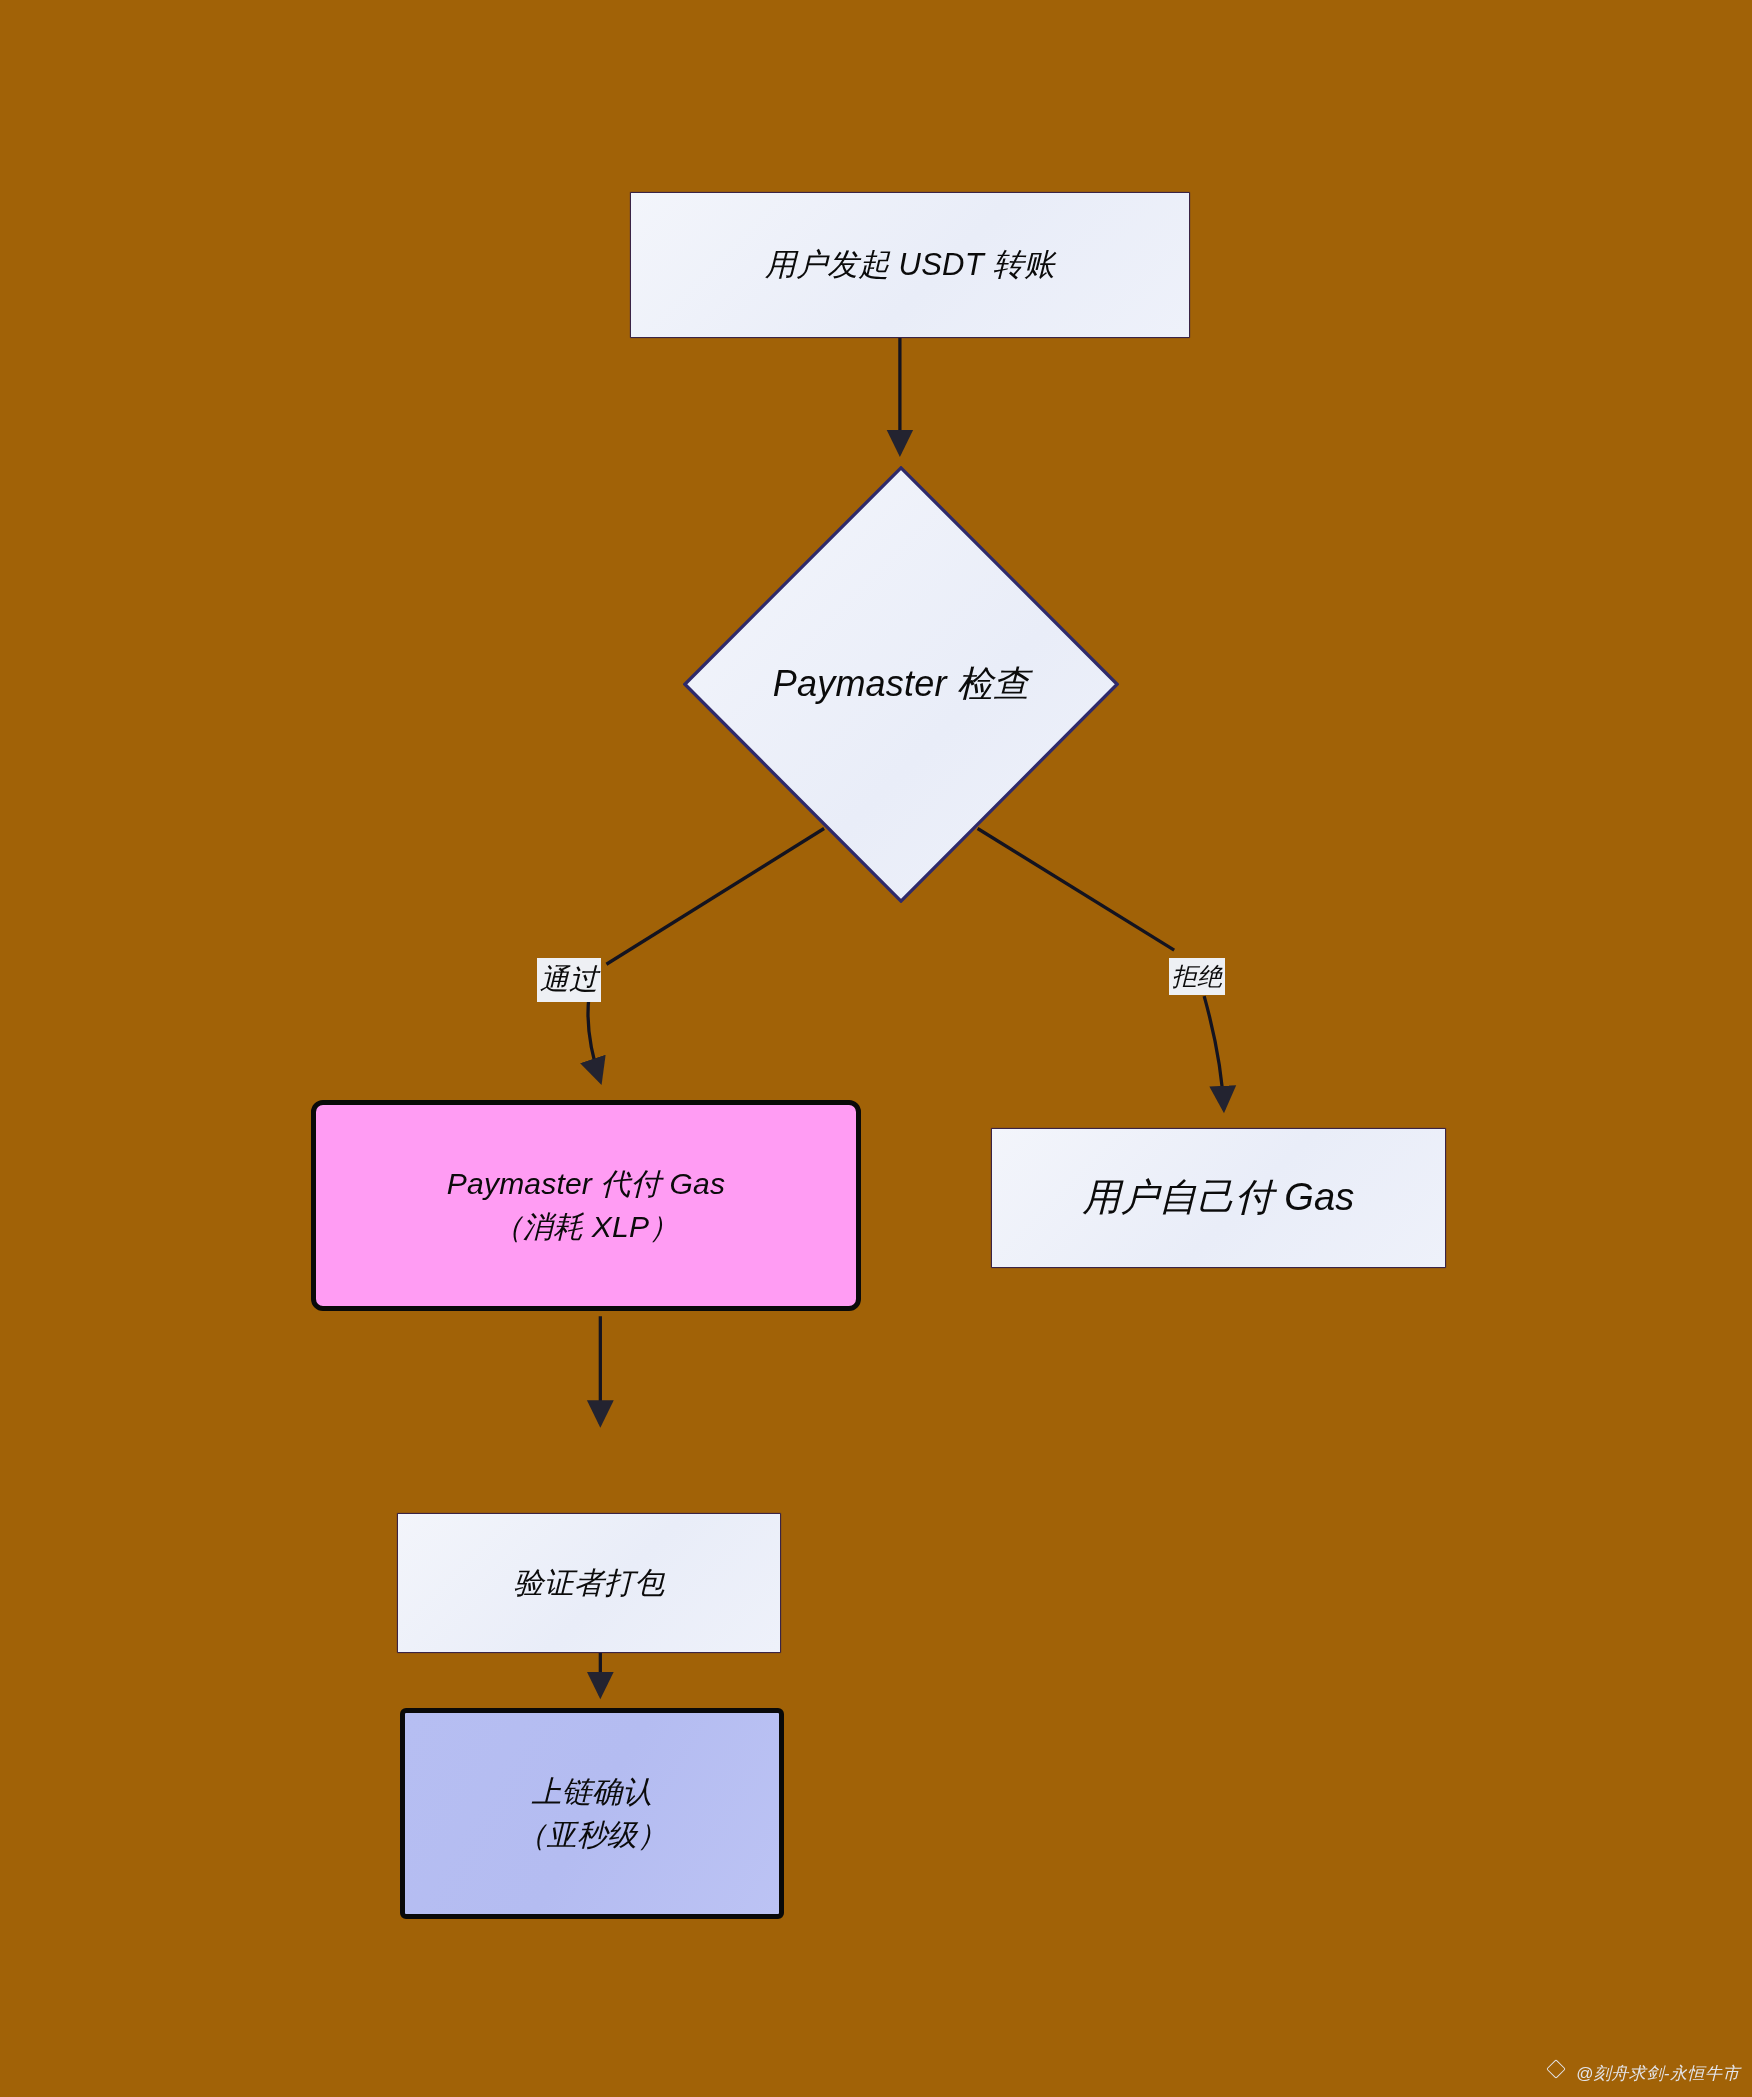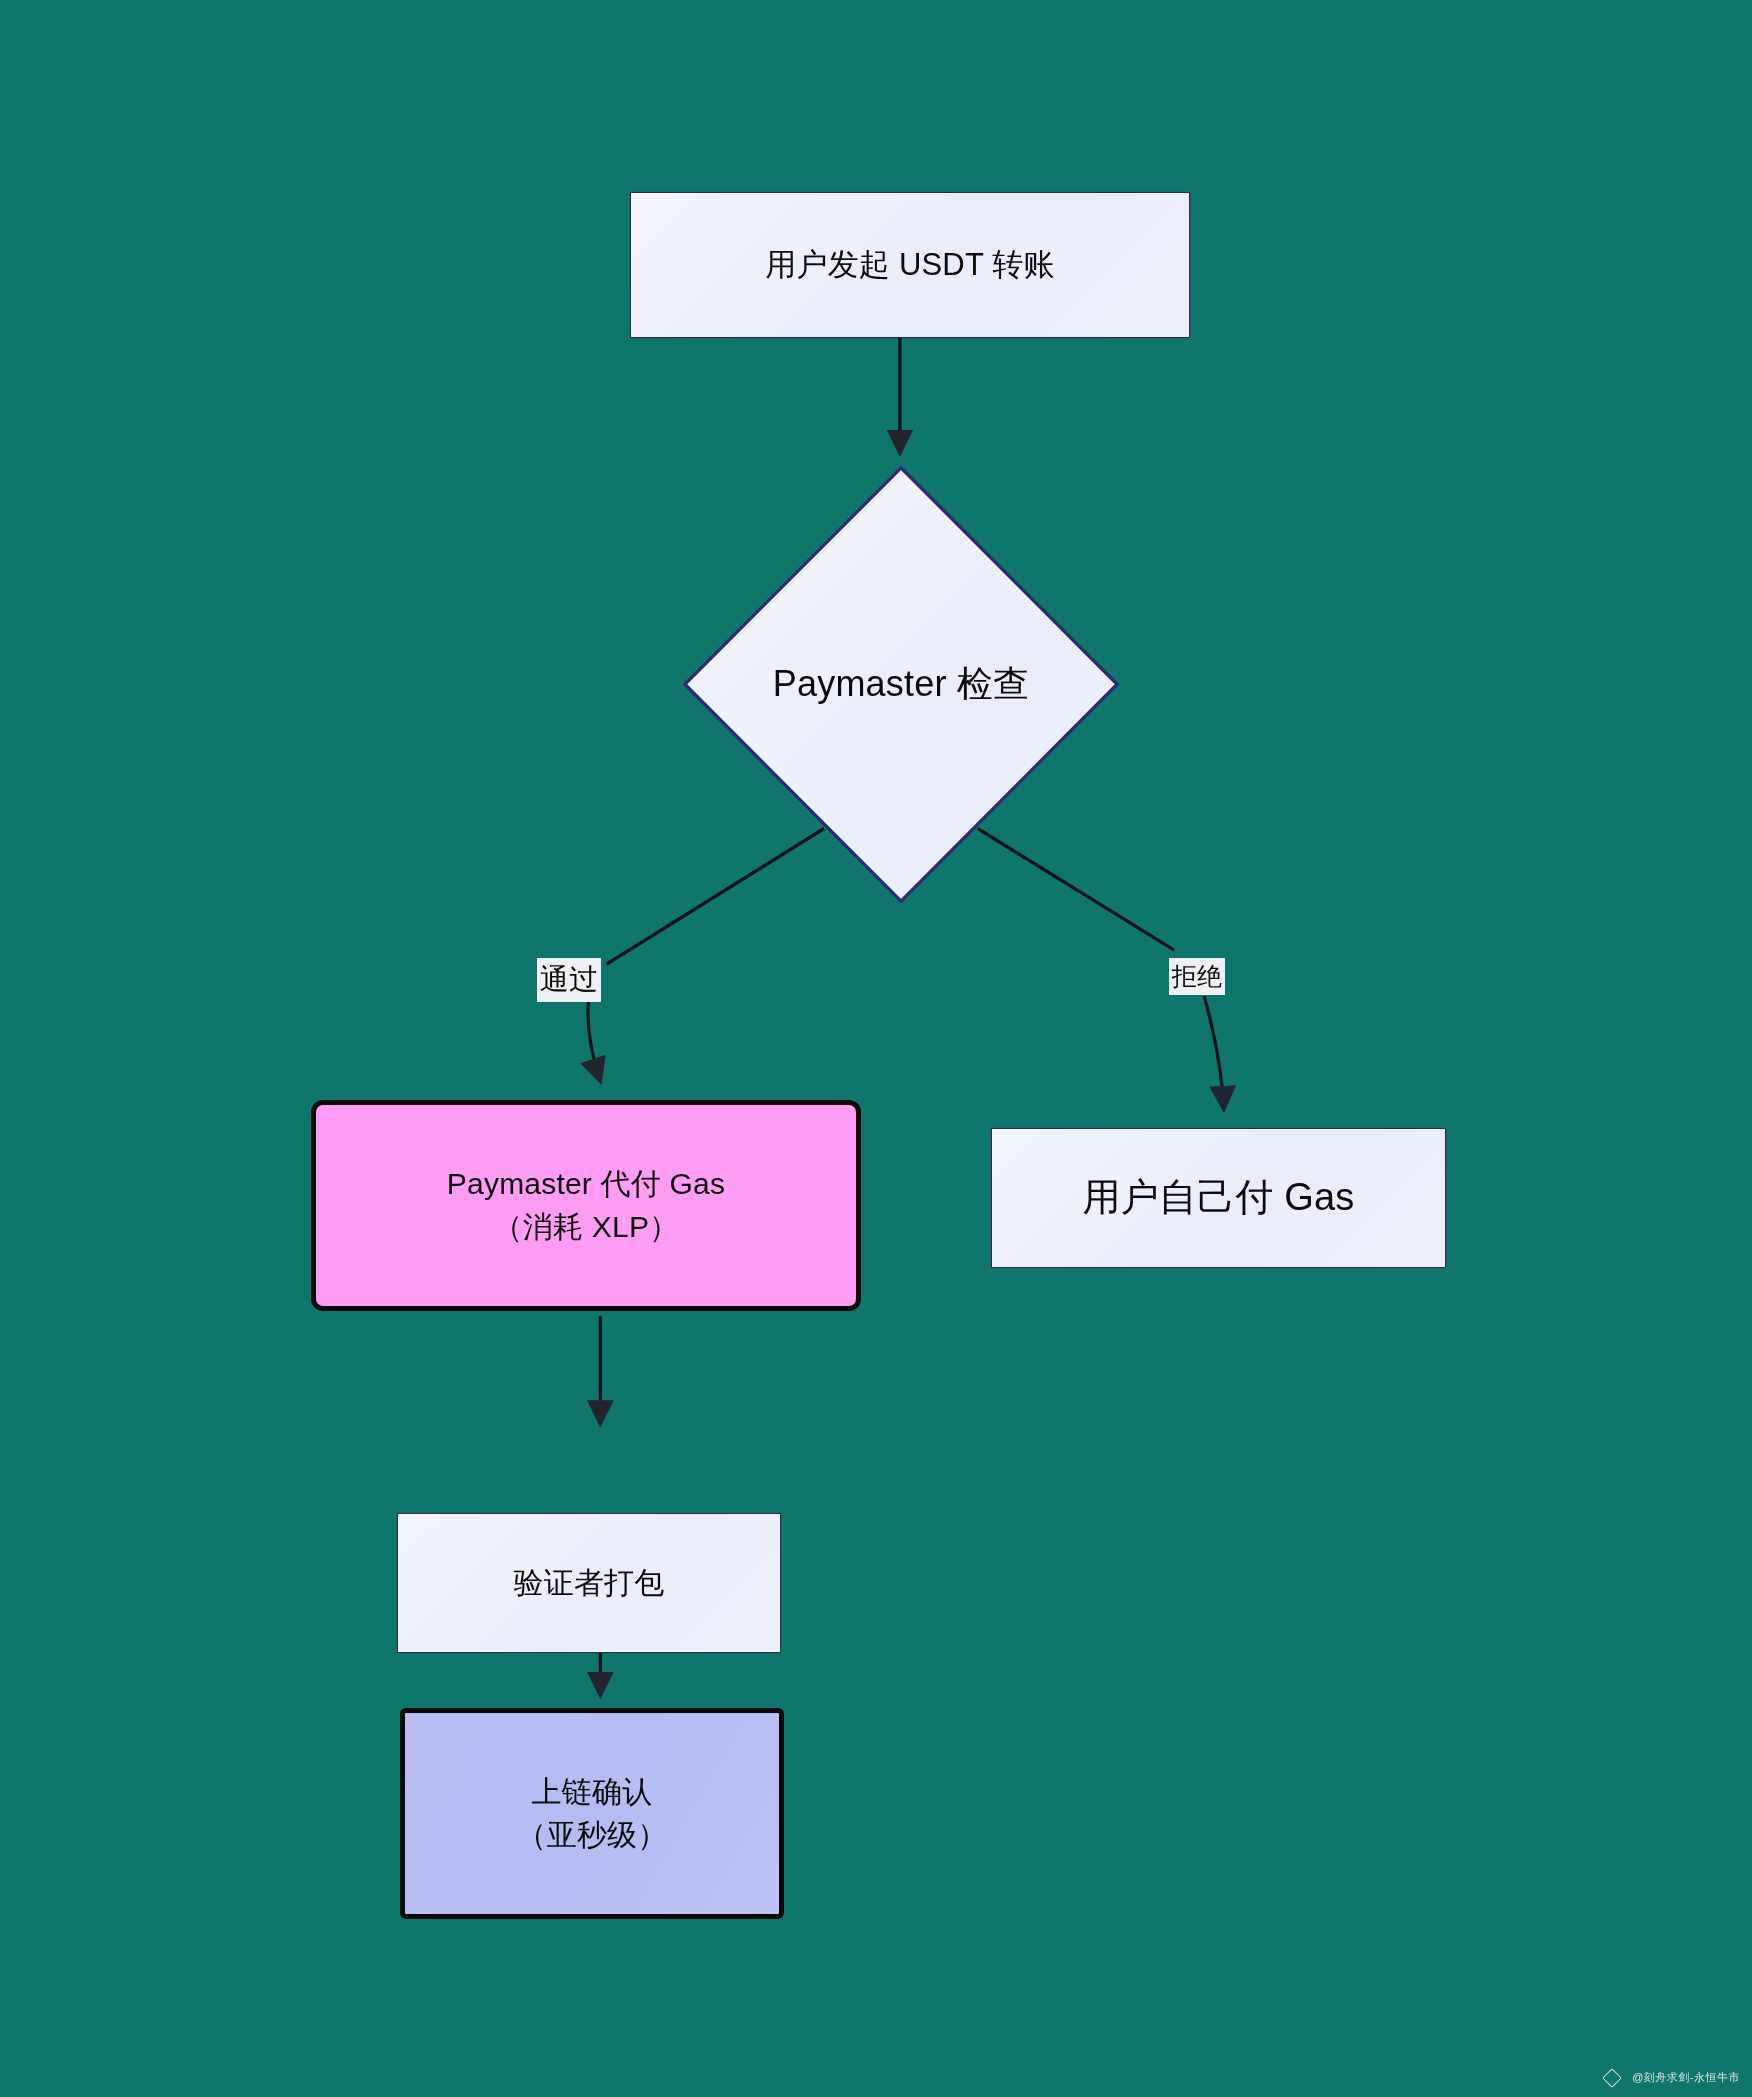--- a/index.html
+++ b/index.html
@@ -7,22 +7,23 @@
     padding: 0;
     background: #ffffff;
   }
   body {
     font-family: "Liberation Sans", "DejaVu Sans", sans-serif;
   }
   #canvas {
     position: relative;
     width: 1753px;
     height: 2097px;
-    background: #0f766e;
+    background: #a16207;
     overflow: hidden;
+    font-style: italic;
   }
   #edges {
     position: absolute;
     left: 0;
     top: 0;
     width: 1753px;
     height: 2097px;
     pointer-events: none;
   }
 
@@ -88,24 +89,24 @@
     color: #0b0b0b;
     padding: 1.9px 2.8px;
     white-space: nowrap;
     letter-spacing: 0.2px;
   }
 
   
   .watermark {
     position: absolute;
     display: flex;
-    align-items: flex-end;
+    align-items: flex-start;
     gap: 13px;
     color: #e3e4ea;
-    font-size: 11px;
+    font-size: 17px;
     letter-spacing: 0.5px;
     white-space: nowrap;
     user-select: none;
   }
   .watermark .wm-mark {
     display: inline-block;
     width: 12px;
     height: 12px;
     transform: rotate(45deg);
     border: 1.4px solid #e3e4ea;

